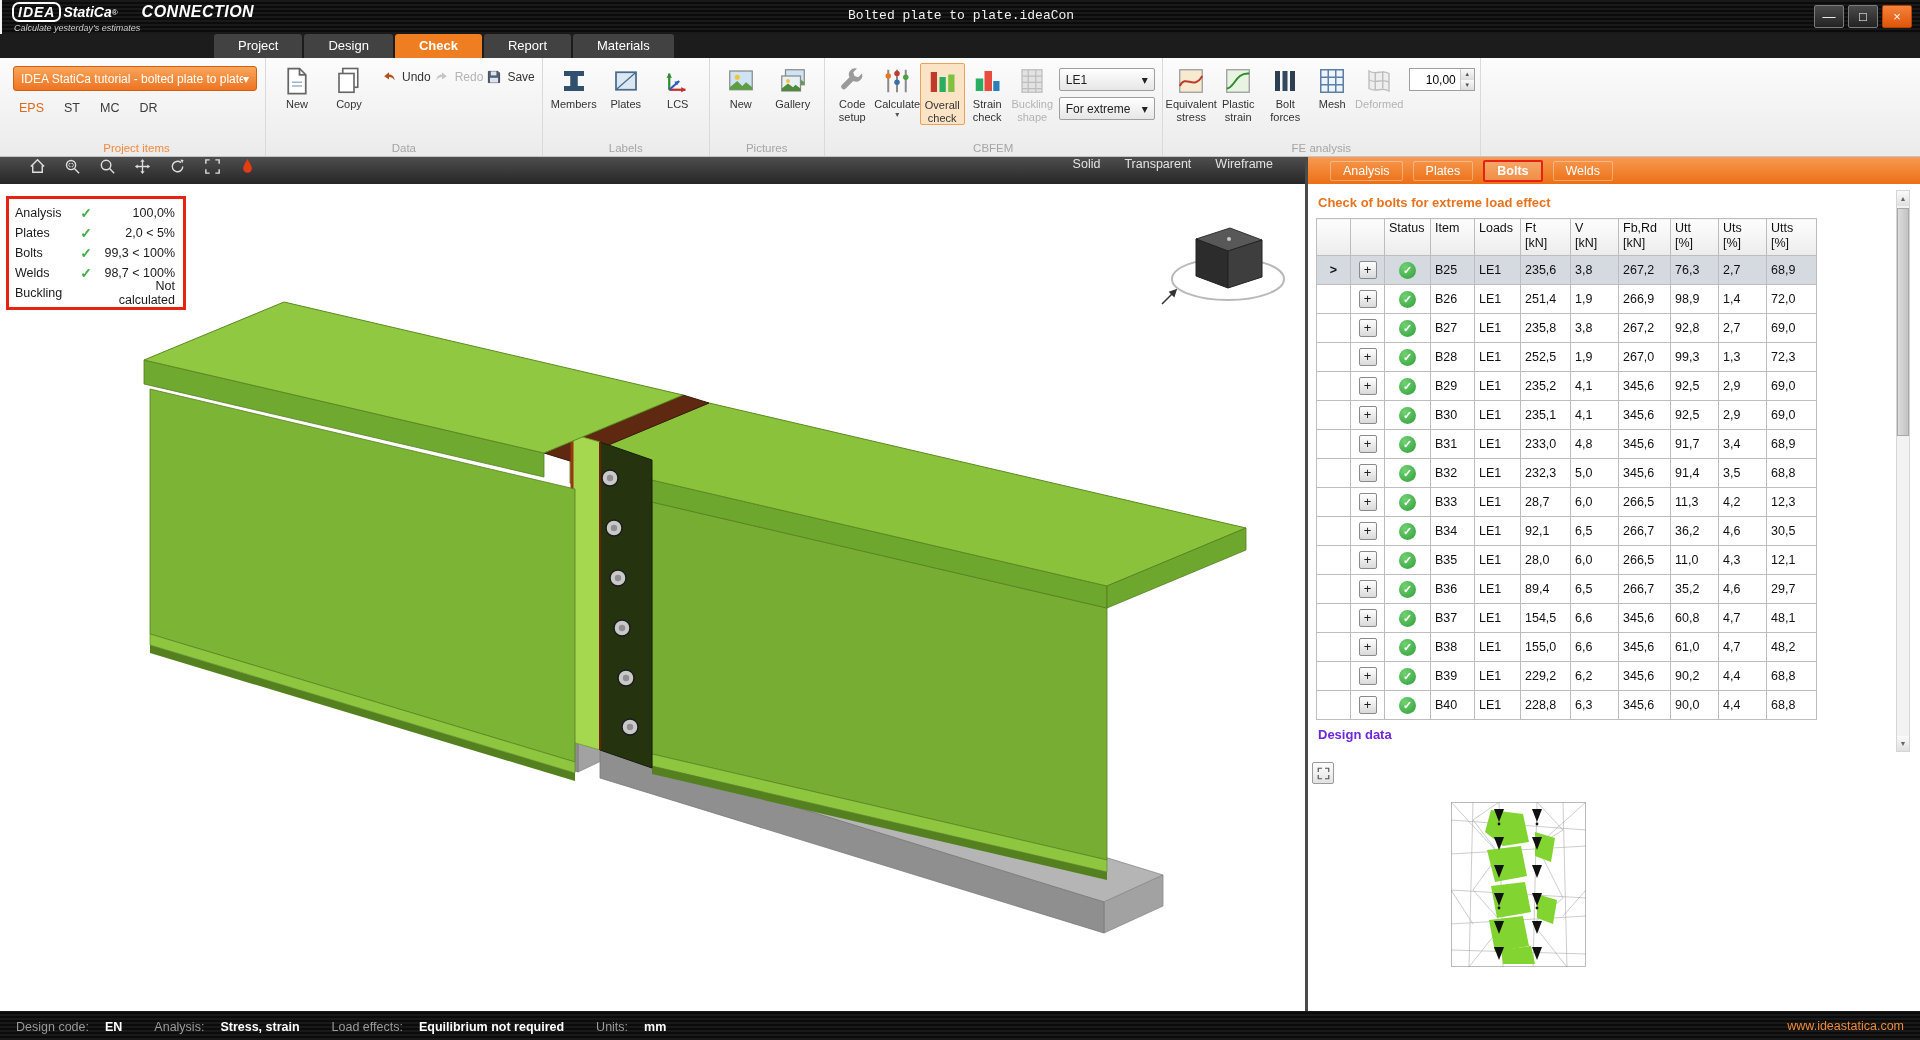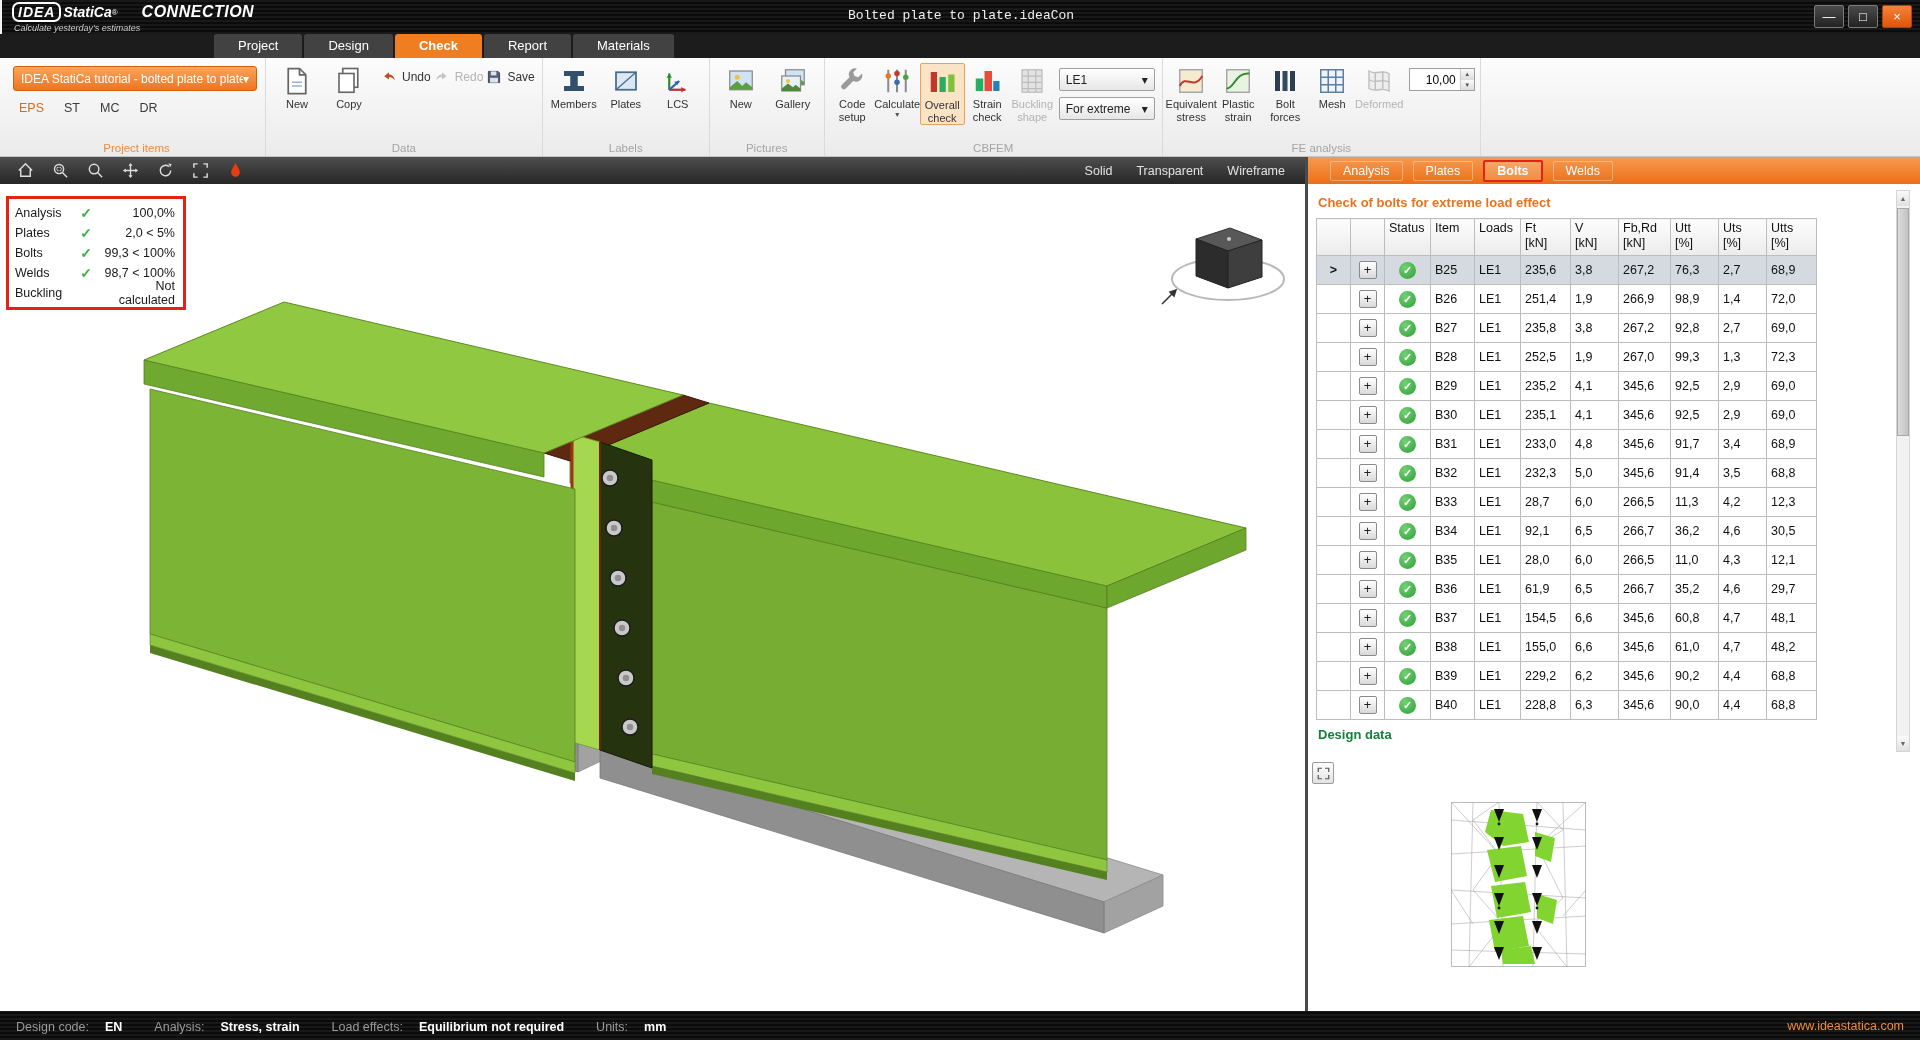--- a/index.html
+++ b/index.html
@@ -73,22 +73,22 @@
     background:#fff; display:flex; }
   .spinner .spin-val { flex:1; font-size:12px; text-align:right; padding:4px 4px 0 0; }
   .spin-arrows { width:14px; display:flex; flex-direction:column; border-left:1px solid #c9c9c9; }
   .spin-arrows span { flex:1; font-size:6px; color:#555; text-align:center; line-height:10px;
     background:linear-gradient(#fafafa,#ddd); }
 
   
   .main-left { position:absolute; top:157px; left:0; width:1305px; height:854px; background:#fff; }
   .divider-v { position:absolute; top:157px; left:1305px; width:3px; height:854px; background:#4a4a4a; }
   .vp-toolbar { position:absolute; top:0; left:0; right:0; height:27px;
-    background:linear-gradient(#4e4e4e,#262626); display:flex; align-items:center;
-    padding:0 16px; gap:16px; }
+    background:linear-gradient(#4e4e4e,#262626); display:flex; align-items:flex-start;
+    padding:0 28px; gap:16px; }
   .ticon { width:19px; height:19px; } .ticon svg { width:100%; height:100%; }
   .vp-spacer { flex:1; }
   .vmode { font-size:12.5px; color:#e2e2e2; padding:0 4px; }
   .scene-wrap { position:absolute; top:27px; left:0; width:1305px; height:827px; background:#fff; }
   .scene-svg { position:absolute; top:0; left:0; width:1305px; height:827px; }
 
   
   .summary { position:absolute; left:6px; top:12px; width:180px; border:3px solid #e42313;
     background:#fff; padding:4px 6px; }
   .sum-row { display:flex; align-items:center; height:20px; font-size:12.5px; color:#1a1a1a; }
@@ -114,21 +114,21 @@
   .bolt-table tr.selected td { background:#d5dae1; }
   .c-exp { text-align:center; padding-left:0 !important; font-weight:bold; }
   .c-plus { text-align:center; padding-left:0 !important; }
   .plus-btn { width:18px; height:18px; border:1px solid #8a8a8a; border-radius:2px;
     background:linear-gradient(#fff,#d9d9d9); font-size:13px; line-height:14px; color:#222;
     font-family:"Liberation Sans",sans-serif; }
   .c-status { text-align:center; padding-left:0 !important; }
   .status-ok { display:inline-flex; width:17px; height:17px; border-radius:50%;
     background:radial-gradient(circle at 35% 30%, #72d172, #2f9e3a); color:#fff;
     font-size:11px; font-weight:bold; align-items:center; justify-content:center; }
-  .rp-design { position:absolute; left:10px; top:570px; font-size:13px; font-weight:bold; color:#15803d; }
+  .rp-design { position:absolute; left:10px; top:570px; font-size:13px; font-weight:bold; color:#6d28d9; }
   .rp-expand { position:absolute; left:4px; top:605px; width:22px; height:22px;
     border:1px solid #9a9a9a; border-radius:2px; background:linear-gradient(#fff,#e2e2e2);
     display:flex; align-items:center; justify-content:center; }
   .rp-expand svg { width:15px; height:15px; }
   .mesh-thumb { position:absolute; left:143px; top:645px; width:135px; height:165px; }
   .mesh-thumb svg { width:100%; height:100%; }
   .rp-scroll { position:absolute; right:10px; top:33px; width:14px; height:562px;
     background:#f2f2f2; border:1px solid #d5d5d5; }
   .scroll-btn { position:absolute; left:0; width:12px; height:15px; font-size:7px; color:#666;
     text-align:center; line-height:15px; background:linear-gradient(#fafafa,#e0e0e0); }
@@ -772,21 +772,21 @@
             <td class="c-val">11,0</td>
             <td class="c-val">4,3</td>
             <td class="c-val">12,1</td>
           </tr>
           <tr>
             <td class="c-exp"></td>
             <td class="c-plus"><button class="plus-btn">+</button></td>
             <td class="c-status"><span class="status-ok">✓</span></td>
             <td class="c-val">B36</td>
             <td class="c-val">LE1</td>
-            <td class="c-val">61,9</td>
+            <td class="c-val">89,4</td>
             <td class="c-val">6,5</td>
             <td class="c-val">266,7</td>
             <td class="c-val">35,2</td>
             <td class="c-val">4,6</td>
             <td class="c-val">29,7</td>
           </tr>
           <tr>
             <td class="c-exp"></td>
             <td class="c-plus"><button class="plus-btn">+</button></td>
             <td class="c-status"><span class="status-ok">✓</span></td>

